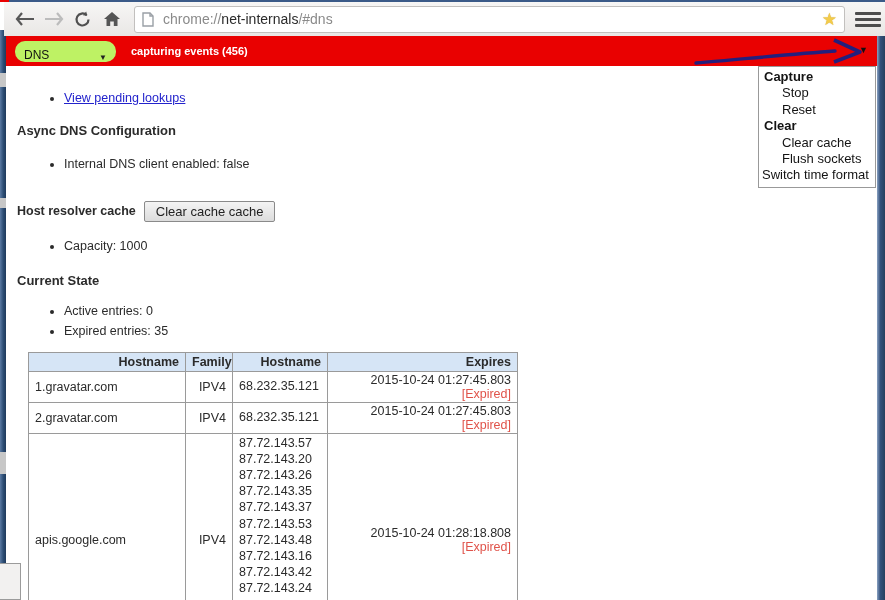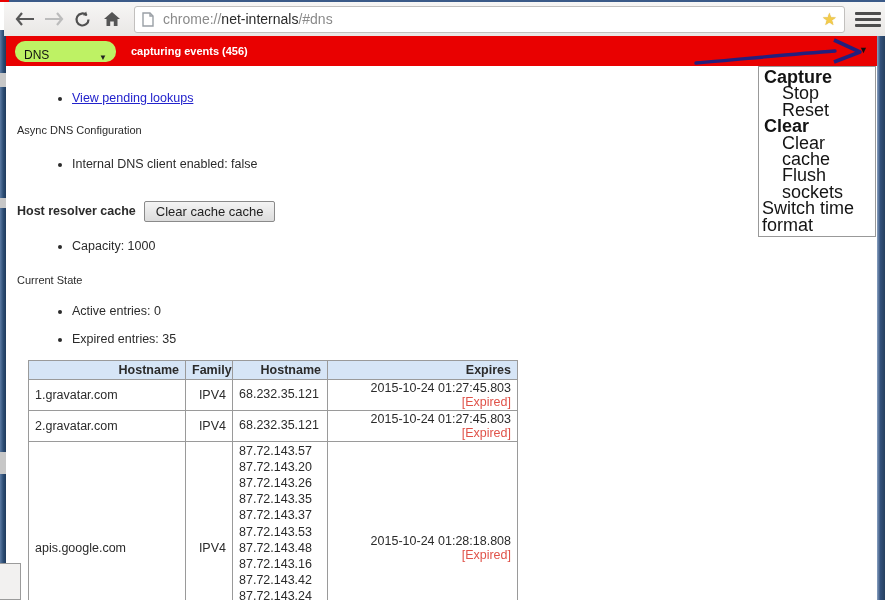--- a/index.html
+++ b/index.html
@@ -43,30 +43,30 @@
   
   .left-strip{position:absolute;top:30px;left:0;width:6px;height:570px;
     background:linear-gradient(90deg,#5b7aa3,#2c4d74 55%,#1f3a5c)}
   .ls-frag{position:absolute;left:0;width:6px;background:#c7c7c7}
   .ls-box{position:absolute;left:0;top:563px;width:21px;height:37px;background:#f2f1f0;border:1px solid #9b9b9b;border-left:none;box-sizing:border-box}
   .right-strip{position:absolute;top:36px;right:0;width:8px;height:564px;
     background:linear-gradient(90deg,#8aa2c2,#33517c 40%,#26405f)}
 
   
   .dropdown{position:absolute;top:66px;left:758px;width:118px;background:#fff;
-    border:1px solid #999;box-sizing:border-box;font-size:18px;color:#141414;padding:2px 0 3px;line-height:16.4px}
+    border:1px solid #999;box-sizing:border-box;font-size:13px;color:#141414;padding:2px 0 3px;line-height:16.4px}
   .dropdown .header{font-weight:bold;padding-left:5px}
   .dropdown .sub{padding-left:23px}
   .dropdown .flush{padding-left:3px}
 
   
   .content{position:absolute;top:66px;left:0;width:756px;font-size:12.5px}
   .content ul{margin:0;padding-left:60px;list-style:disc}
-  .content li{margin:12px;line-height:15.5px}
-  .hd{font-weight:normal;margin:0 0 0 17px;font-size:11px;line-height:13px}
+  .content li{margin:4px;line-height:15.5px}
+  .hd{font-weight:bold;margin:0 0 0 17px;font-size:13px;line-height:13px}
   .ul-pending{margin-top:25px !important}
   .hd-async{margin-top:17px}
   .ul-internal{margin-top:20px !important}
   .resolver-row{margin:28px 0 0 17px;height:22px;display:flex;align-items:center}
   .resolver-row .hd-inline{font-weight:bold}
   .clear-btn{margin-left:8px;font-family:"Liberation Sans",sans-serif;font-size:13px;color:#222;
     background:linear-gradient(#f4f4f4,#dcdcdc);border:1px solid #8a8a8a;border-radius:2px;padding:2px 11px}
   .ul-capacity{margin-top:17px !important}
   .hd-state{margin-top:19px}
   .ul-state{margin-top:16px !important}

